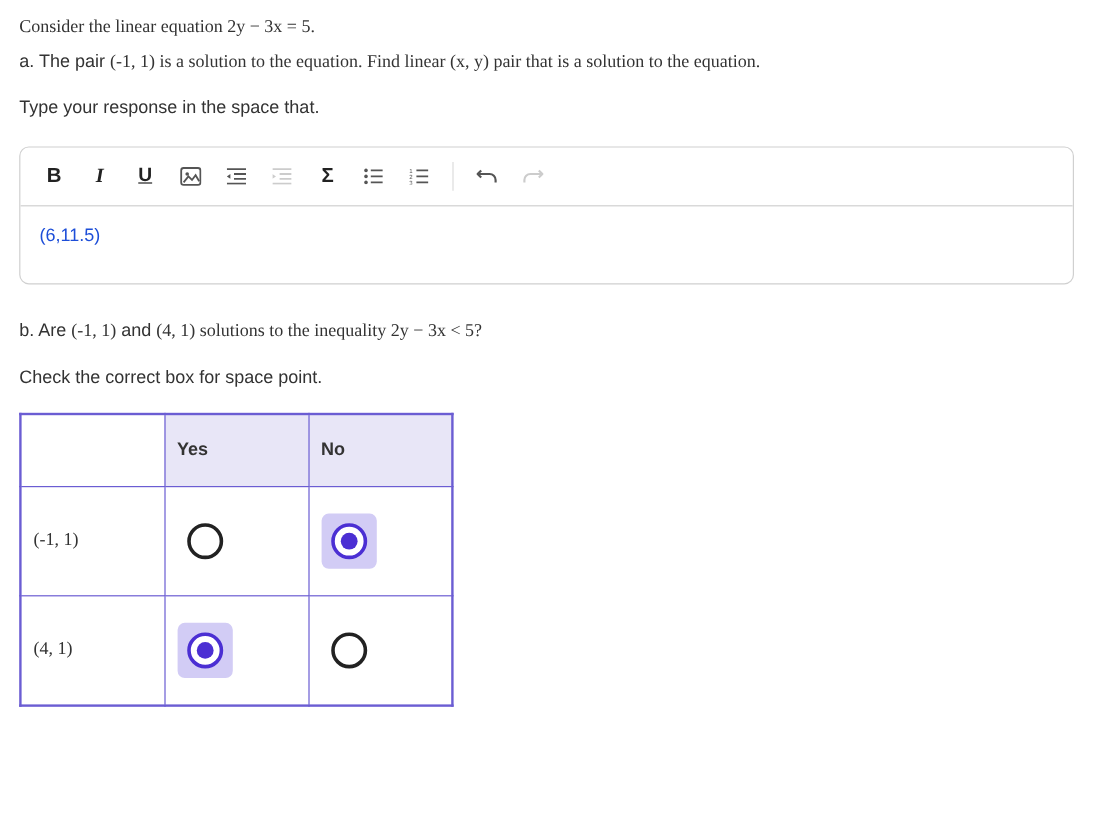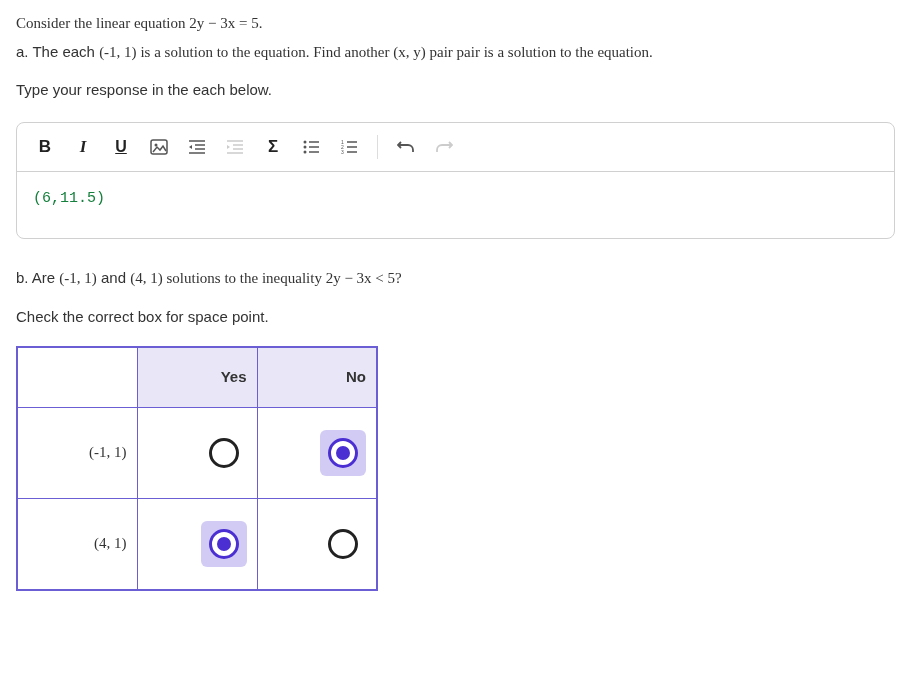--- a/index.html
+++ b/index.html
@@ -40,27 +40,27 @@
       font-size: 16px;
       cursor: pointer;
       border-radius: 4px;
     }
     .tb-btn.bold { font-weight: 900; color:#222; font-size:17px; }
     .tb-btn.ital { font-style: italic; font-weight: 700; font-family: serif; color:#222; font-size:17px;}
     .tb-btn.und { text-decoration: underline; font-weight: 600; color:#222; }
     .tb-btn.faded { color:#bbb; }
     .tb-sep { width:1px; height:24px; background:#ddd; margin:0 6px;}
     .editor-body { padding: 14px 16px 28px 16px; min-height: 40px; }
-    .editor-body .content { color:#15803d;font-family:Liberation Mono, monospace; }
+    .editor-body .content { color:#1d4ed8; }
     .instr { margin-bottom: 18px; }
 
     .check-table { border: 2px solid #6b5dd3; border-collapse: collapse; }
     .check-table th, .check-table td {
       border: 1px solid #6b5dd3;
-      text-align: right;
+      text-align: left;
       vertical-align: middle;
     }
     .check-table th {
       background: #e8e6f7;
       font-weight: 600;
       padding: 18px 10px;
       width: 120px;
     }
     .check-table th.blank { background: #fff; width: 115px;}
     .check-table td { padding: 22px 10px; width: 120px; }
@@ -91,24 +91,24 @@
     svg { display:block; }
   </style>
 </head>
 <body>
 
 <div class="question-intro">
   <span class="math">Consider the linear equation 2y − 3x = 5.</span>
 </div>
 
 <div class="question-part">
-  <span>a. The each </span><span class="math">(-1, 1)</span><span class="math"> is a solution to the equation. Find another (x, y) pair pair is a solution to the equation.</span>
-</div>
-
-<div class="instr">Type your response in the each below.</div>
+  <span>a. The pair </span><span class="math">(-1, 1)</span><span class="math"> is a solution to the equation. Find linear (x, y) pair that is a solution to the equation.</span>
+</div>
+
+<div class="instr">Type your response in the space that.</div>
 
 <div class="editor-wrap">
   <div class="toolbar">
     <button class="tb-btn bold">B</button>
     <button class="tb-btn ital">I</button>
     <button class="tb-btn und">U</button>
     <button class="tb-btn">
       <svg width="18" height="16" viewBox="0 0 18 16">
           <rect x="1" y="1" width="16" height="14" rx="2" fill="none" stroke="#555" stroke-width="1.5"></rect>
           <circle cx="6" cy="6" r="1.5" fill="#555"></circle>

